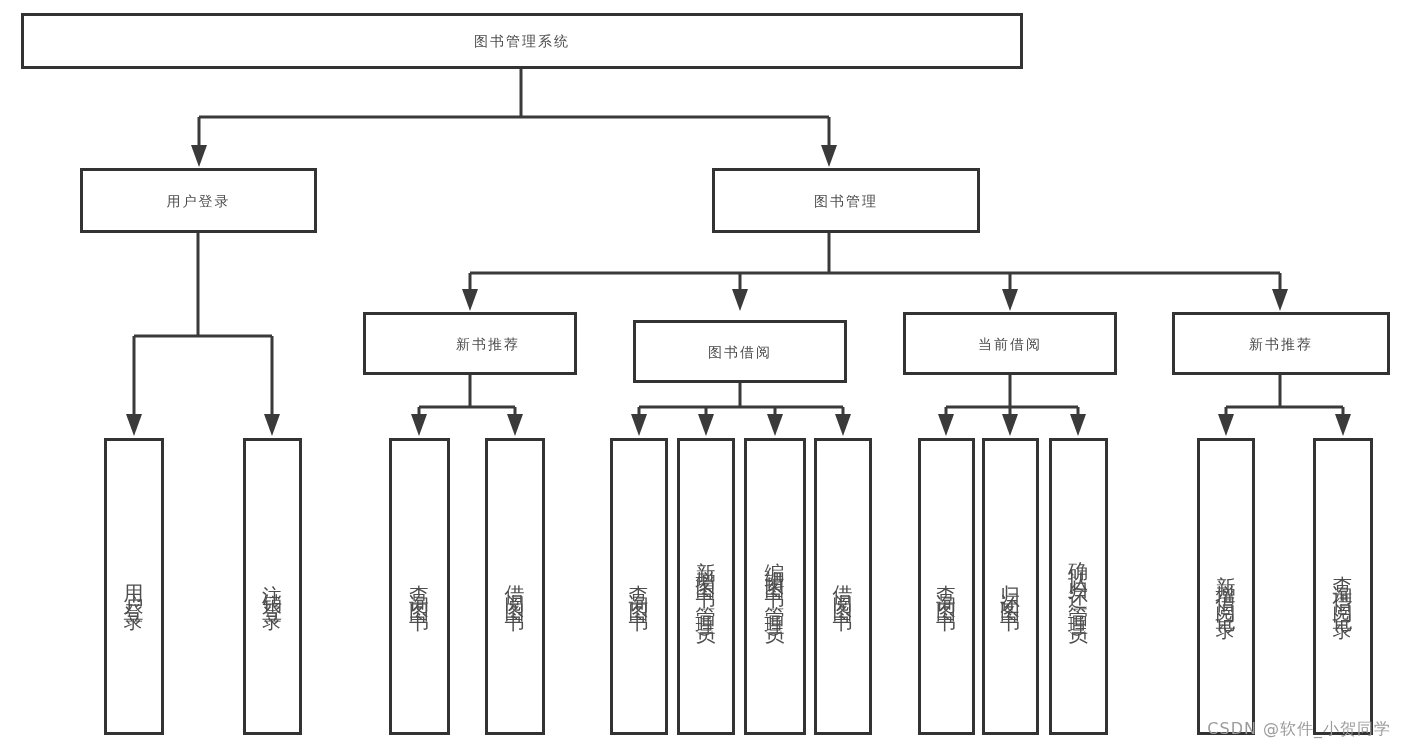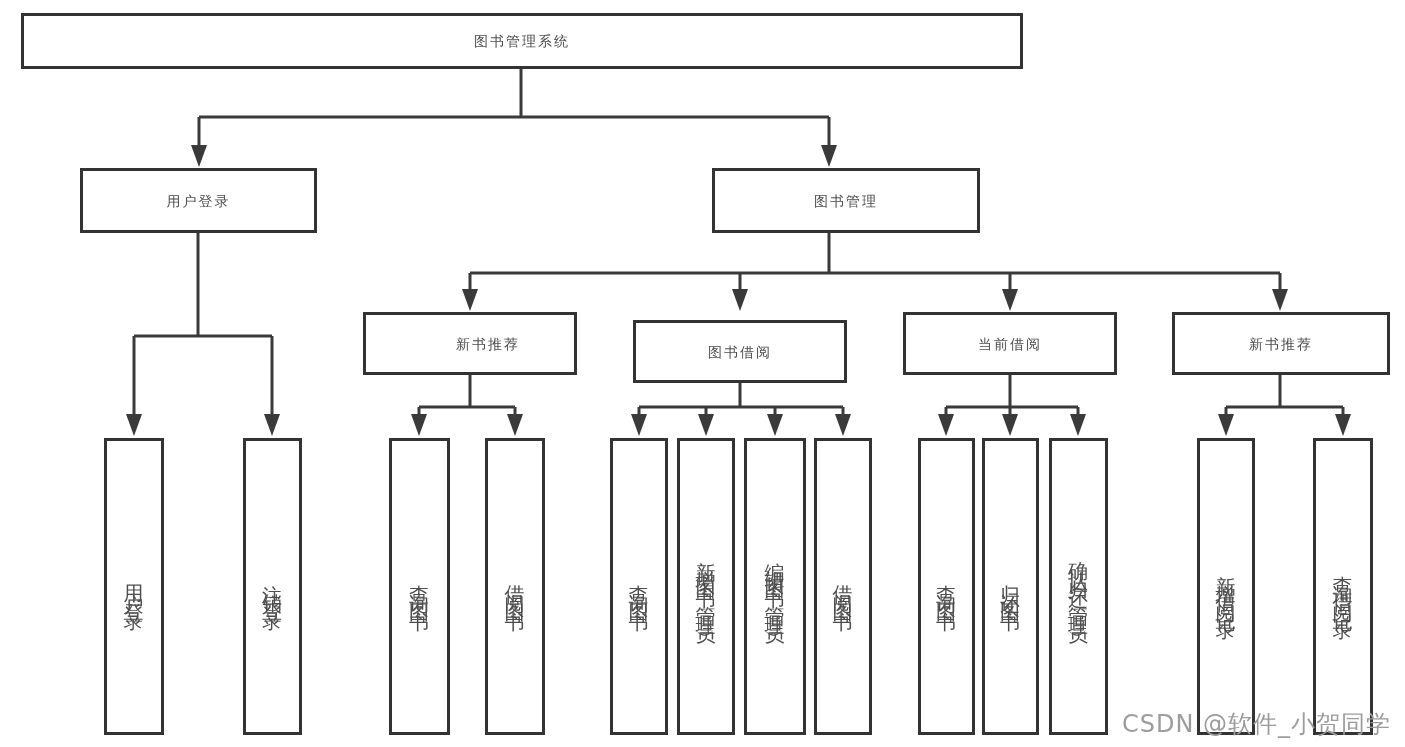--- a/index.html
+++ b/index.html
@@ -40,21 +40,21 @@
     writing-mode:vertical-rl;
     text-orientation:mixed;
     letter-spacing:9px;
     white-space:normal;
     font-size:20px;
   }
   .watermark{
     position:absolute;
     right:14px;
     bottom:7px;
-    font-size:24px;
+    font-size:16px;
     letter-spacing:1px;
     color:var(--watermark);
     pointer-events:none;
   }
 </style>
 </head>
 <body>
 
 <div class="stage">
 

